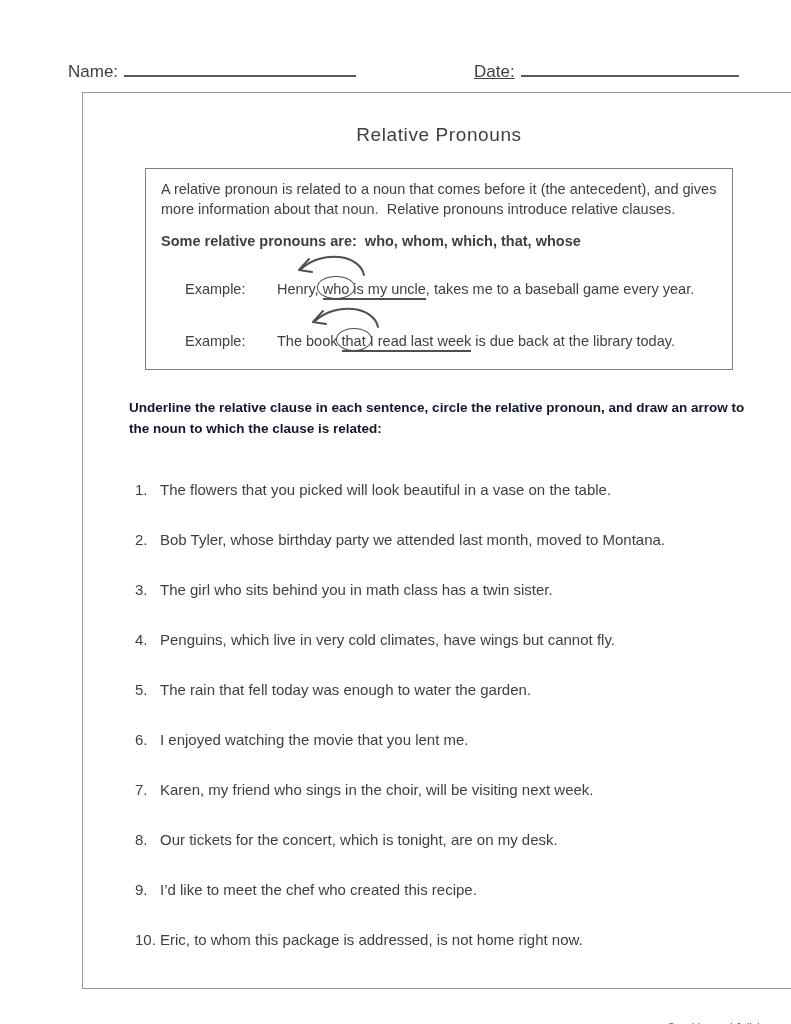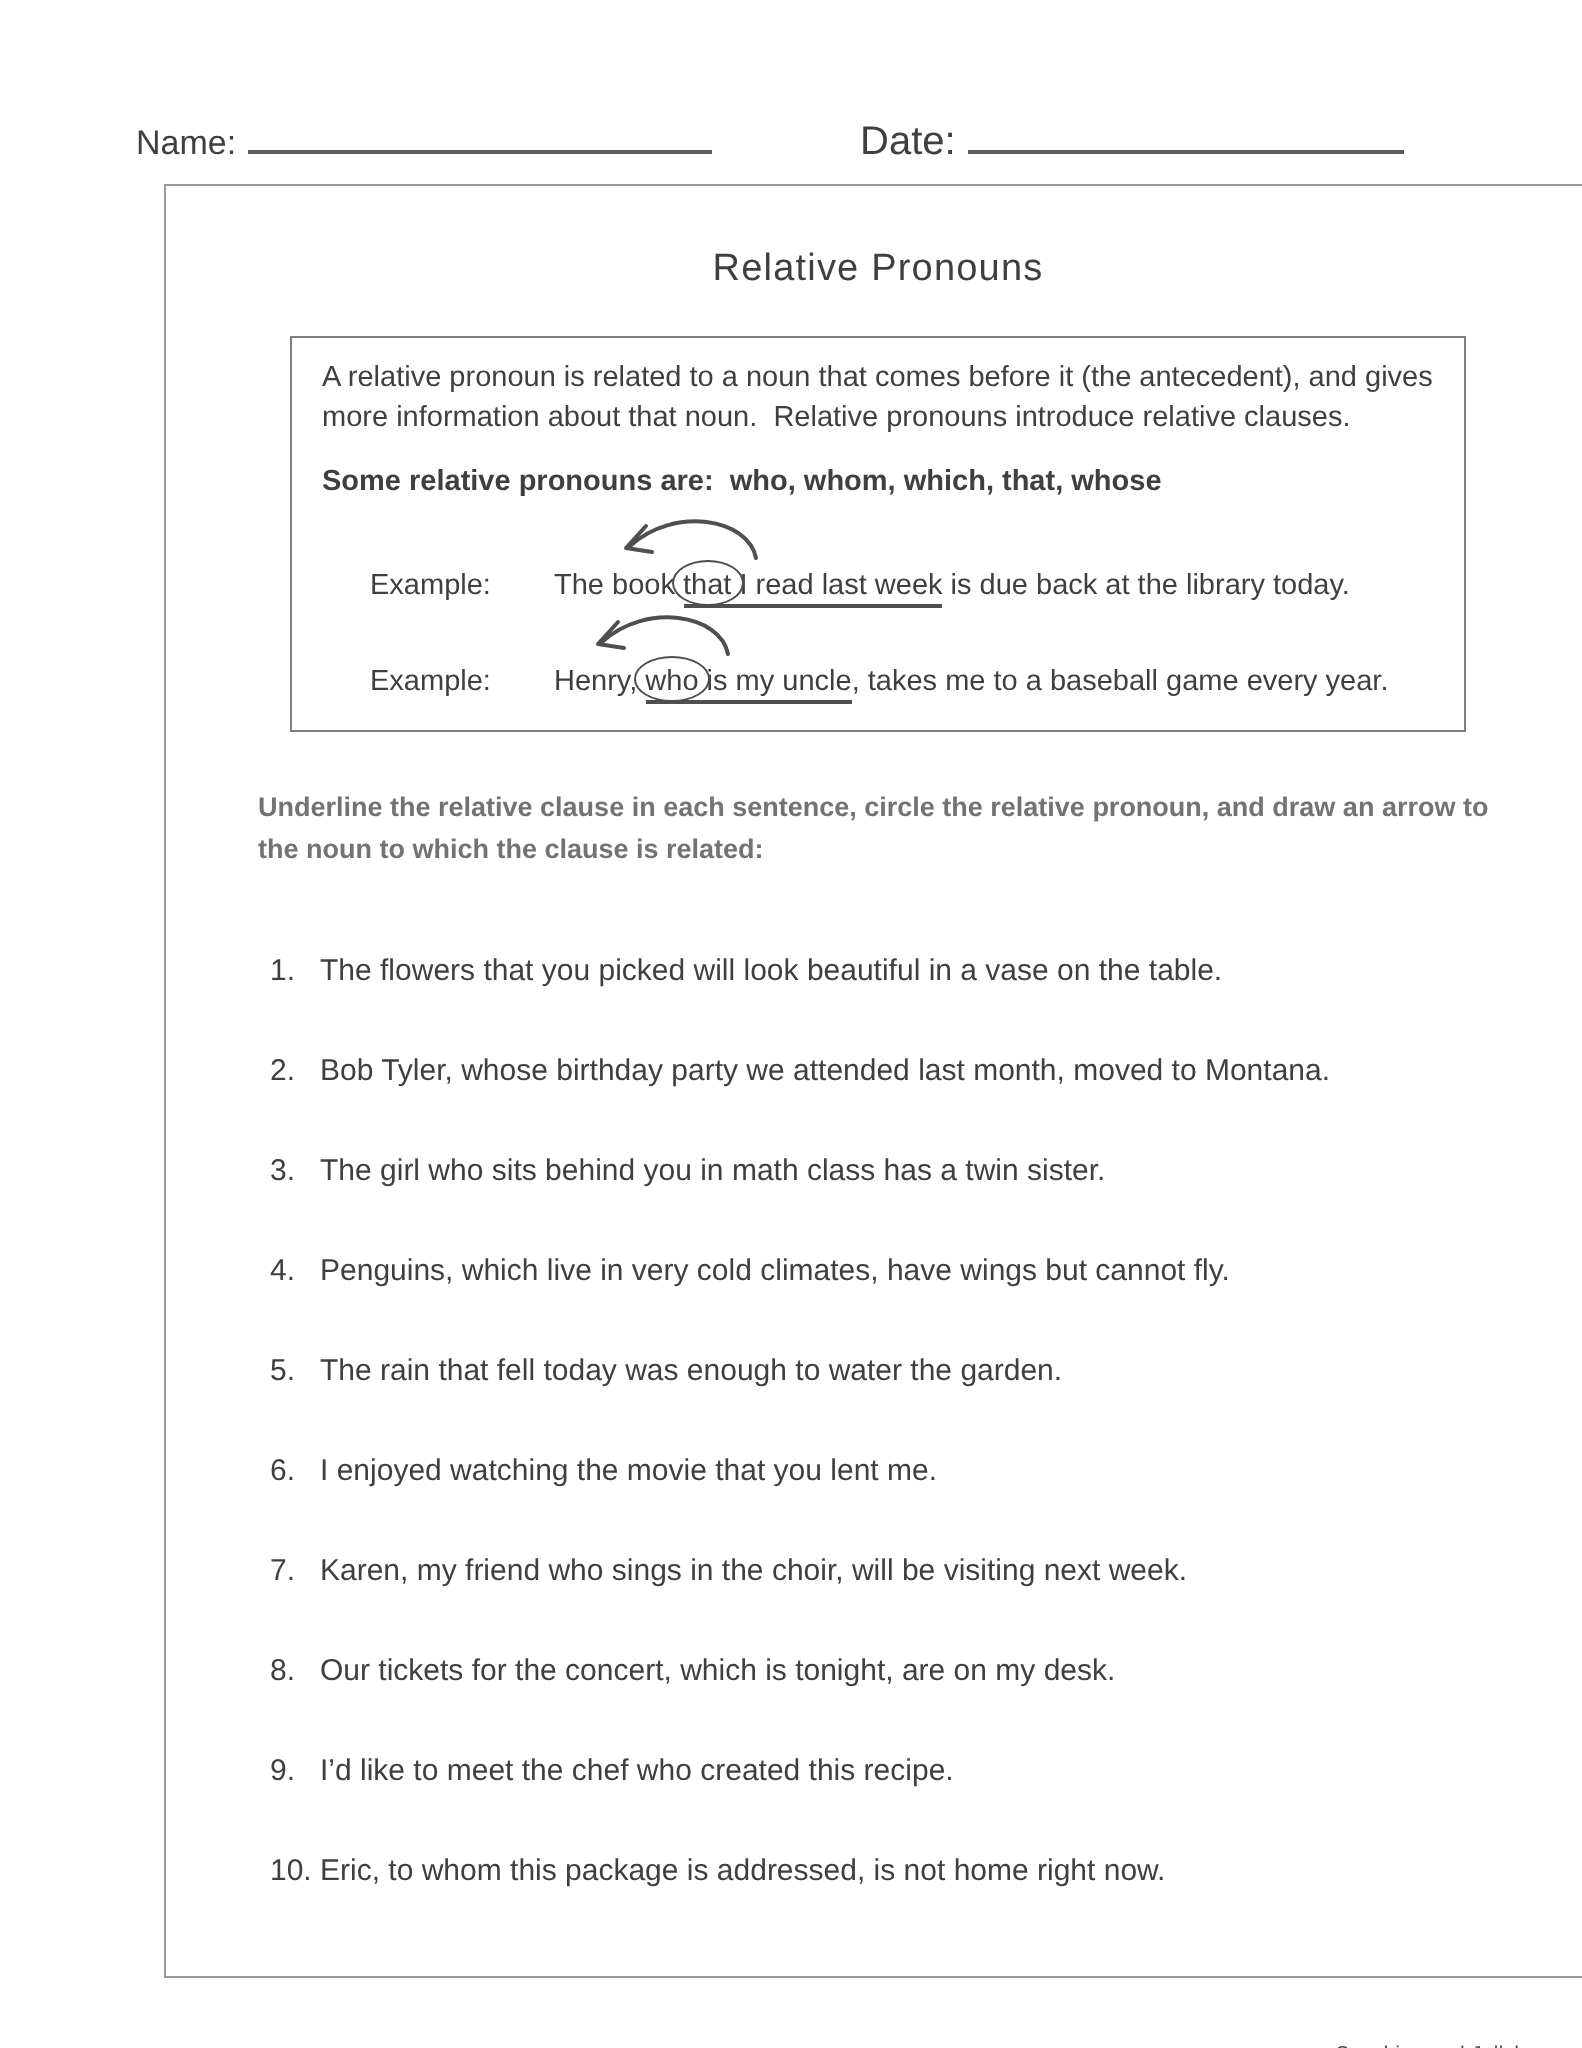--- a/index.html
+++ b/index.html
@@ -10,21 +10,21 @@
     width: 791px;
     height: 1024px;
     background: #ffffff;
     outline: 1px solid #d8d8d8;
     overflow: hidden;
     padding-left: 39px;
   }
 
   
   .name-group { position: absolute; left: 68px; top: 60px; font-size: 17px; }
-  .date-group { position: absolute; left: 430px; top: 60px; font-size: 20px; }
+  .date-group { position: absolute; left: 474px; top: 60px; font-size: 17px; text-decoration: underline; }
   .blank-line {
     display: inline-block;
     border-bottom: 2px solid #5a5a5a;
     height: 15px;
     margin-left: 6px;
     vertical-align: baseline;
   }
   .name-blank { width: 232px; }
   .date-blank { width: 218px; }
 
@@ -83,21 +83,21 @@
   .arrow-ex1 { left: 102px; }
   .arrow-ex2 { left: 116px; }
 
   
   .instructions {
     margin: 28px 0 0 46px;
     max-width: 618px;
     font-weight: bold;
     font-size: 13.5px;
     line-height: 1.5;
-    color: #737373;
+    color: #0f172a;
   }
 
   
   .items { margin-top: 41px; padding-left: 52px; font-size: 15px; }
   .item  { display: flex; margin-bottom: 30px; line-height: 20px; }
   .item-num { min-width: 25px; flex: 0 0 auto; }
 
   
   .footer-credit {
     position: absolute;
@@ -122,34 +122,34 @@
   </div>
 
   <div class="outer-box">
 
     <div class="title">Relative Pronouns</div>
 
     <div class="def-box">
       <div class="def-par">A relative pronoun is related to a noun that comes before it (the antecedent), and gives more information about that noun.&nbsp; Relative pronouns introduce relative clauses.</div>
       <div class="pronoun-line">Some relative pronouns are:&nbsp; who, whom, which, that, whose</div>
 
+      <div class="example-row first">
+        <svg class="arrow-svg arrow-ex1" width="85" height="32" viewBox="0 0 85 32">
+          <path d="M77,24 C73,4 36,-2 14,18" stroke="#4f4f4f" stroke-width="2" fill="none" stroke-linecap="round"></path>
+          <path d="M22,8 L12,19 L25,21" stroke="#4f4f4f" stroke-width="2" fill="none" stroke-linecap="round" stroke-linejoin="round"></path>
+        </svg>
+        <span class="example-label">Example:</span><span>Henry, </span><span class="underline-clause"><span class="circled-word">who</span><span> is my uncle</span></span><span>, takes me to a baseball game every year.</span>
+      </div>
+
       <div class="example-row second">
         <svg class="arrow-svg arrow-ex2" width="85" height="32" viewBox="0 0 85 32">
           <path d="M77,24 C73,4 36,-2 14,18" stroke="#4f4f4f" stroke-width="2" fill="none" stroke-linecap="round"></path>
           <path d="M22,8 L12,19 L25,21" stroke="#4f4f4f" stroke-width="2" fill="none" stroke-linecap="round" stroke-linejoin="round"></path>
         </svg>
         <span class="example-label">Example:</span><span>The book </span><span class="underline-clause"><span class="circled-word">that</span><span> I read last week</span></span><span> is due back at the library today.</span>
-      </div>
-
-      <div class="example-row first">
-        <svg class="arrow-svg arrow-ex1" width="85" height="32" viewBox="0 0 85 32">
-          <path d="M77,24 C73,4 36,-2 14,18" stroke="#4f4f4f" stroke-width="2" fill="none" stroke-linecap="round"></path>
-          <path d="M22,8 L12,19 L25,21" stroke="#4f4f4f" stroke-width="2" fill="none" stroke-linecap="round" stroke-linejoin="round"></path>
-        </svg>
-        <span class="example-label">Example:</span><span>Henry, </span><span class="underline-clause"><span class="circled-word">who</span><span> is my uncle</span></span><span>, takes me to a baseball game every year.</span>
       </div>
     </div>
 
     <div class="instructions">Underline the relative clause in each sentence, circle the relative pronoun, and draw an arrow to the noun to which the clause is related:</div>
 
     <div class="items">
       <div class="item">
         <span class="item-num">1.</span>
         <span class="item-text">The flowers that you picked will look beautiful in a vase on the table.</span>
       </div>

